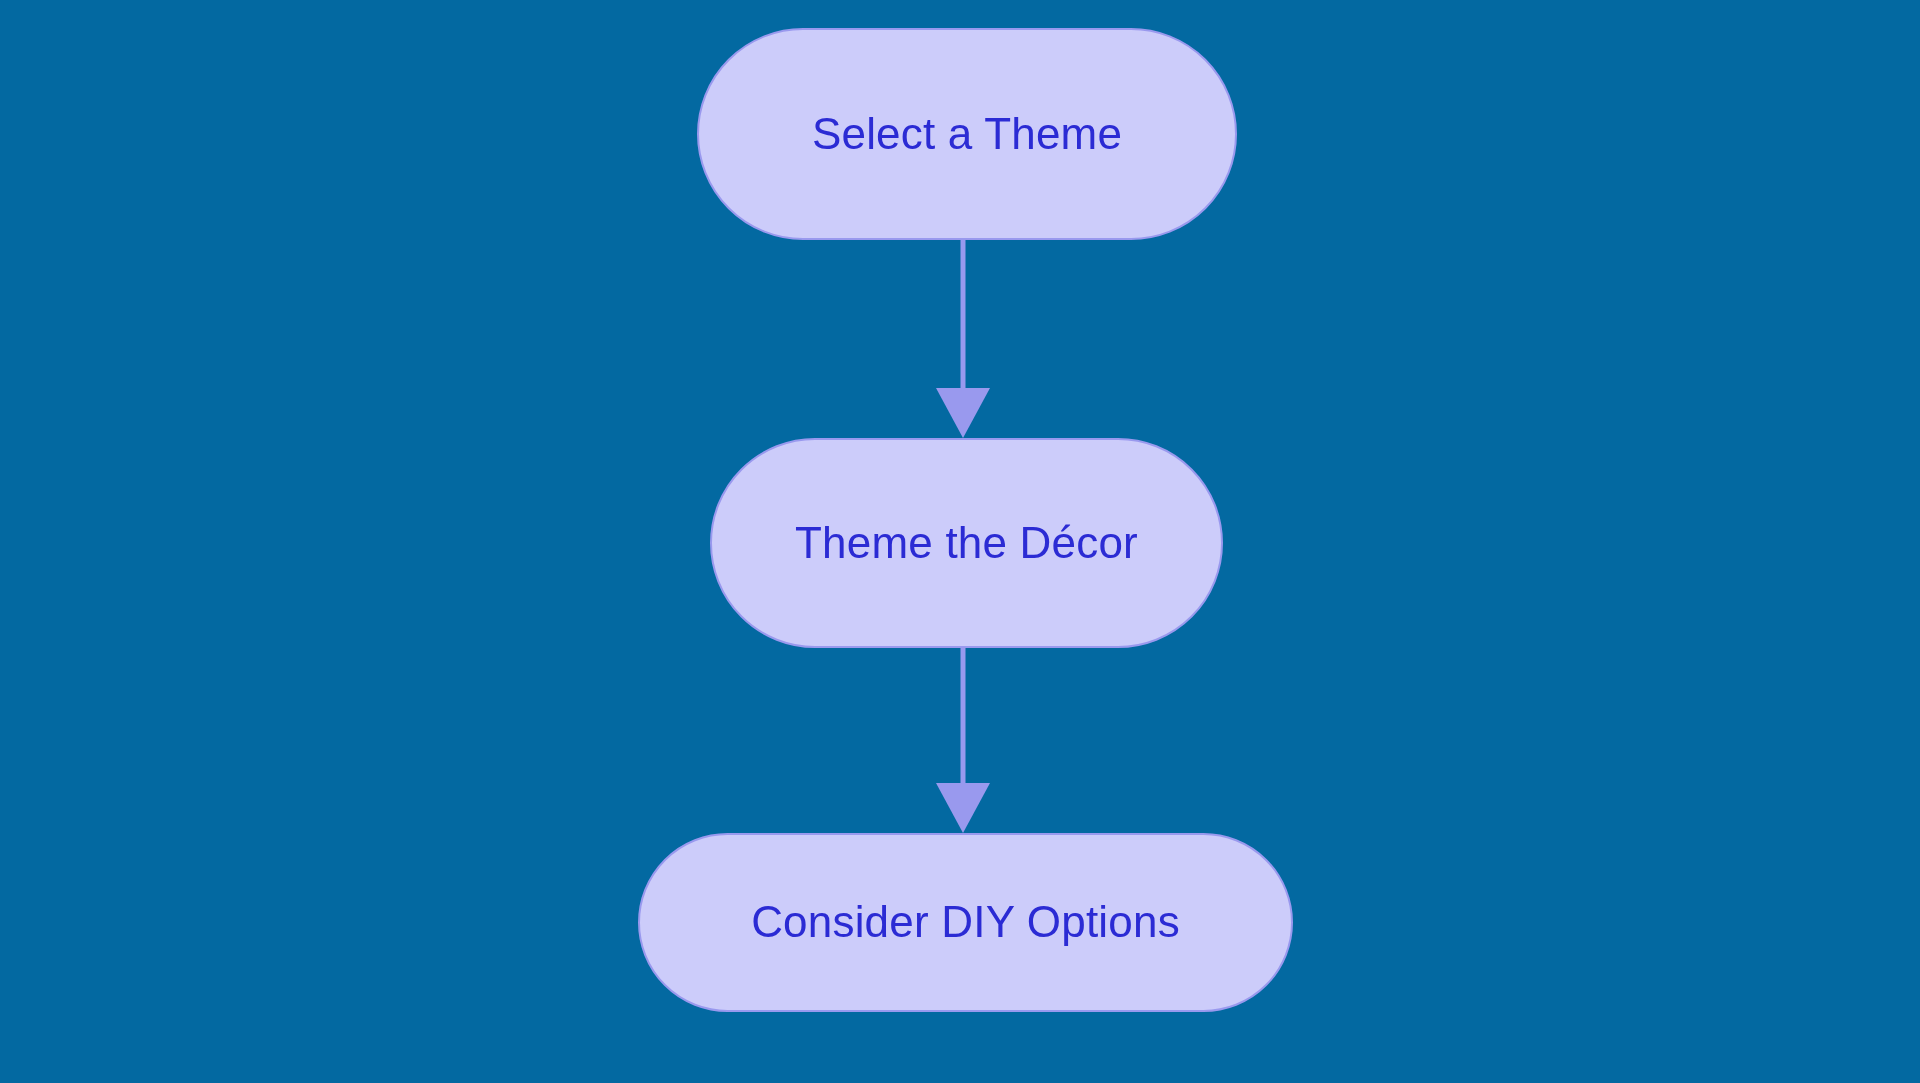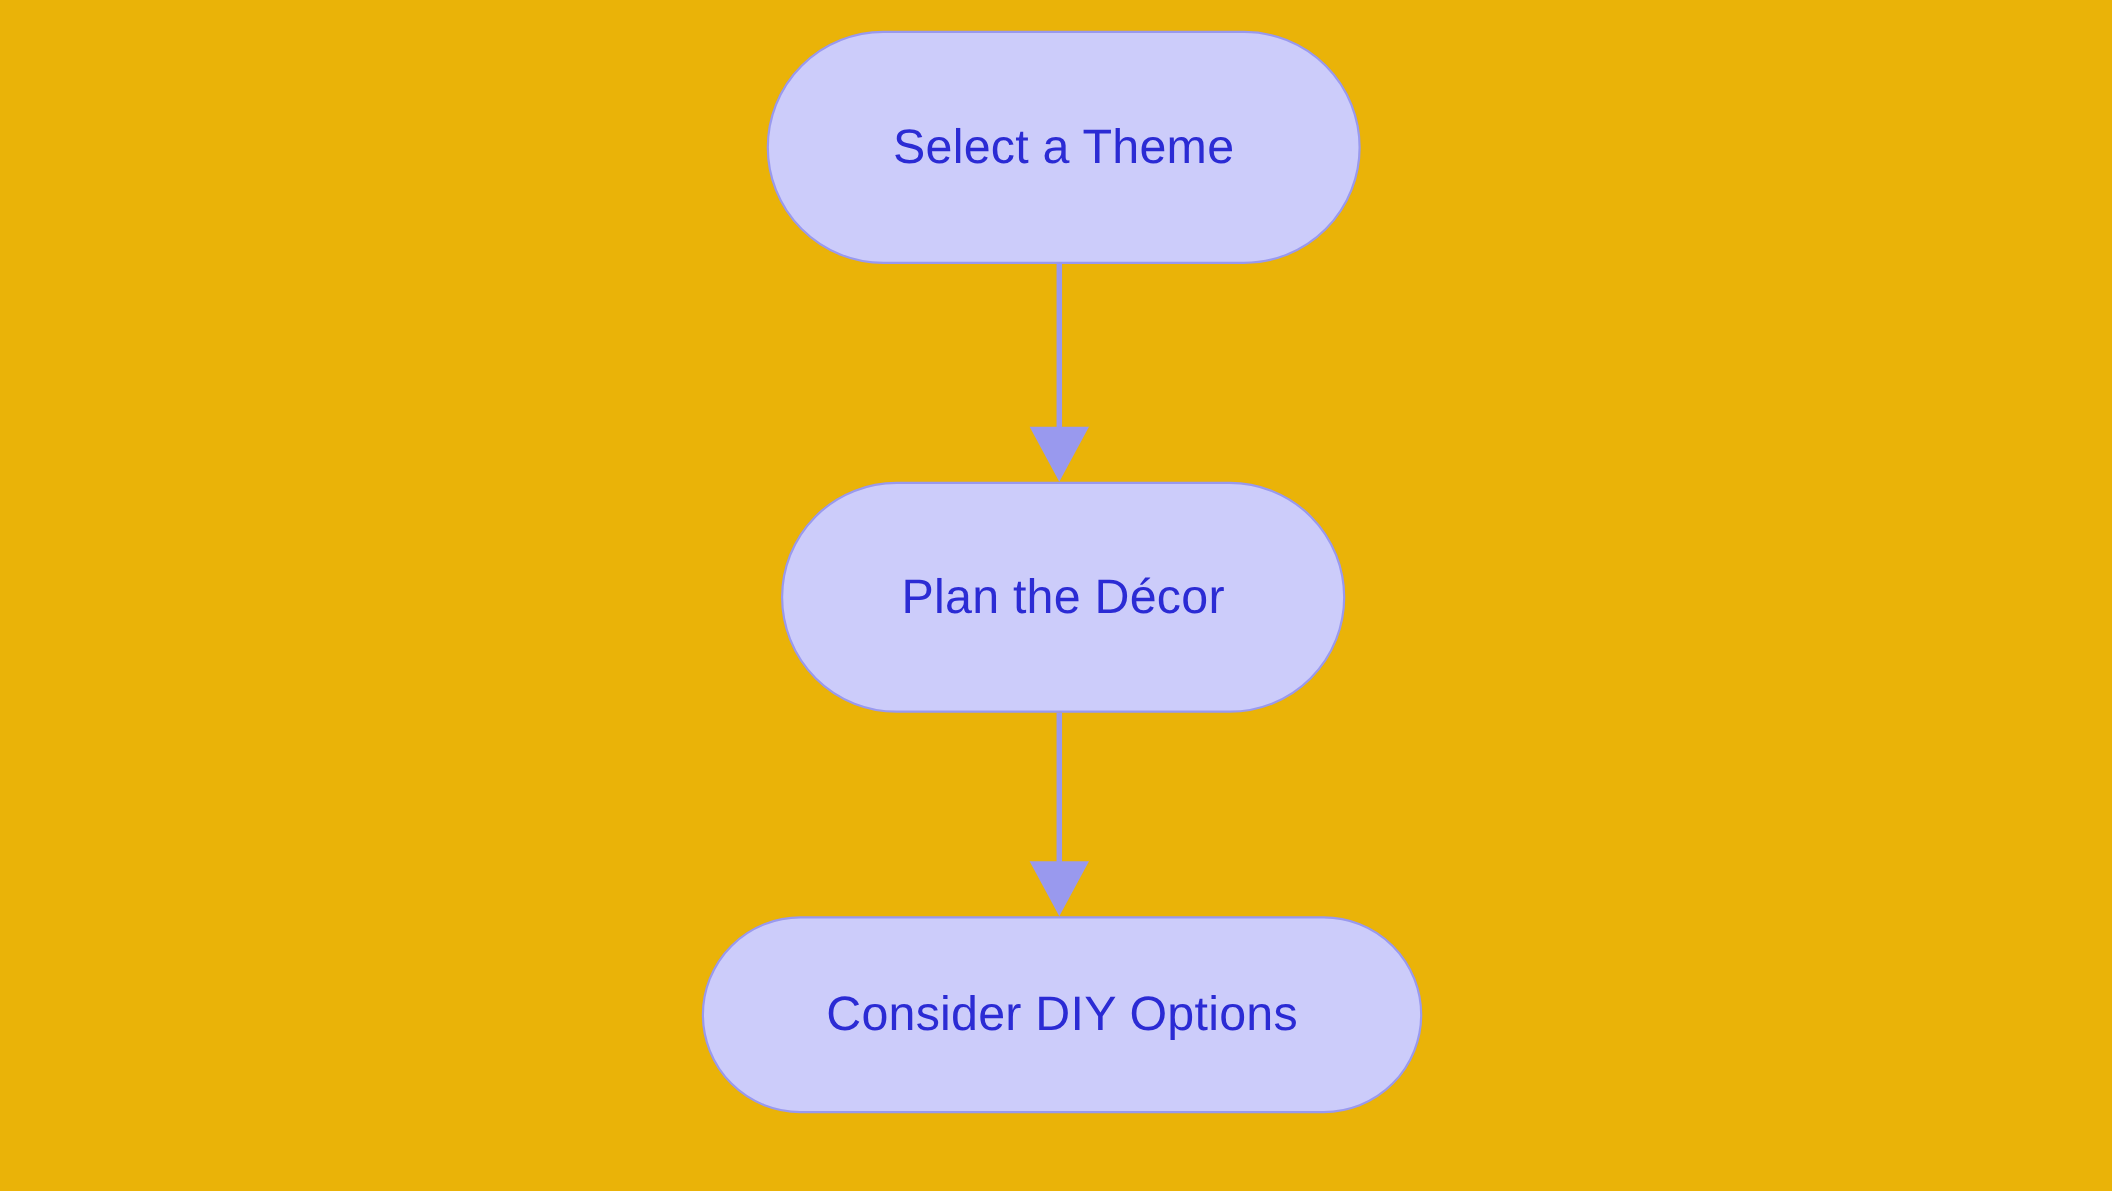--- a/index.html
+++ b/index.html
@@ -11,21 +11,21 @@
   body {
     width: 1920px;
     height: 1083px;
     overflow: hidden;
     font-family: "Liberation Sans", sans-serif;
   }
   #flow-canvas {
     position: relative;
     width: 1920px;
     height: 1083px;
-    background: #eab308;
+    background: #0369a1;
   }
   #edge-layer {
     position: absolute;
     left: 0;
     top: 0;
     width: 1920px;
     height: 1083px;
     pointer-events: none;
   }
   .flow-node {
@@ -61,20 +61,20 @@
       <line x1="963" y1="648" x2="963" y2="800" stroke="#9999ee" stroke-width="5"></line>
       <polygon points="963,833 936,783 990,783" fill="#9999ee"></polygon>
     </g>
   </svg>
 
   <div class="flow-node" id="n0" style="left:697px; top:28px; width:540px; height:212px; background:#ccccfa; border-color:#9999ee;">
     <span class="flow-node-label" style="color:#2b2bd4; font-size:44px;">Select a Theme</span>
   </div>
 
   <div class="flow-node" id="n1" style="left:710px; top:438px; width:513px; height:210px; background:#ccccfa; border-color:#9999ee;">
-    <span class="flow-node-label" style="color:#2b2bd4; font-size:44px;">Plan the Décor</span>
+    <span class="flow-node-label" style="color:#2b2bd4; font-size:44px;">Theme the Décor</span>
   </div>
 
   <div class="flow-node" id="n2" style="left:638px; top:833px; width:655px; height:179px; background:#ccccfa; border-color:#9999ee;">
     <span class="flow-node-label" style="color:#2b2bd4; font-size:44px;">Consider DIY Options</span>
   </div>
 
 </div>
 
 </body></html>

